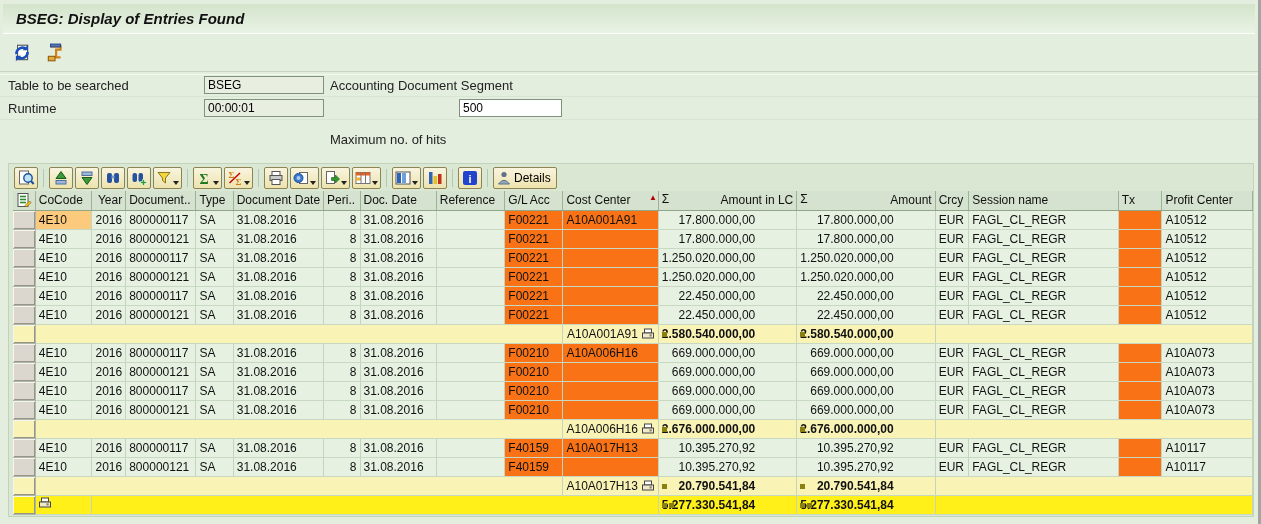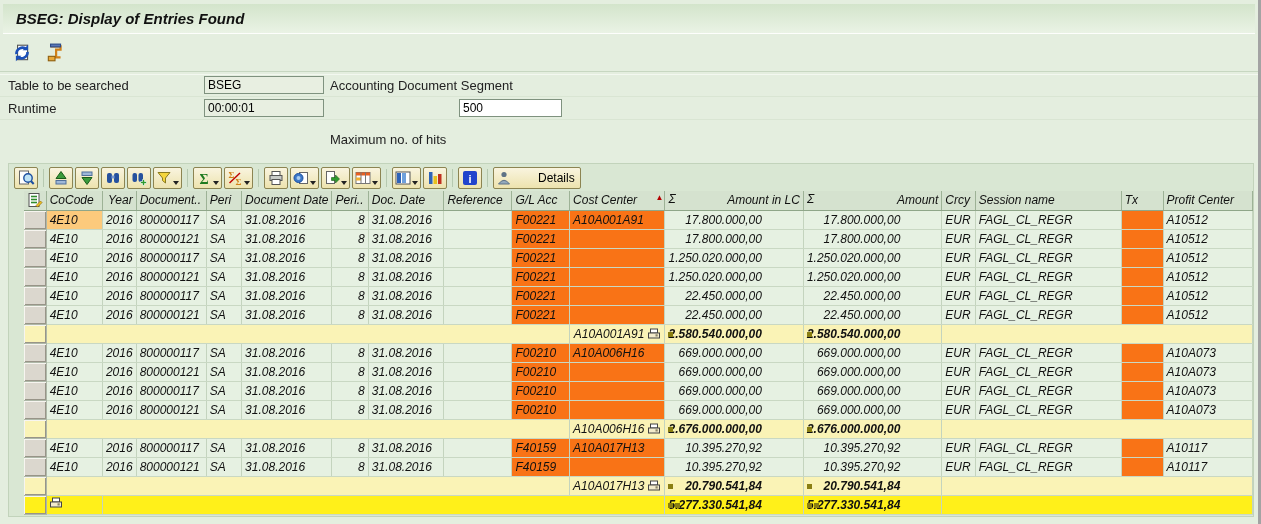--- a/index.html
+++ b/index.html
@@ -35,27 +35,27 @@
   
   .alv{position:absolute;top:163px;left:8px;width:1246px;height:354px;box-sizing:border-box;
     background:#D9E7D3;border:1px solid #C2D3BB;}
   .gridbar{height:27px;display:flex;align-items:center;padding-left:5px;gap:2px;}
   .tbtn{height:22px;min-width:24px;box-sizing:border-box;position:relative;
     background:linear-gradient(#F9F4DF,#EDE3AE);border:1px solid #8C8452;border-radius:2px;
     display:inline-flex;align-items:center;justify-content:center;padding:0 2px;}
   .tbtn.drop{padding-right:9px;}
   .tbtn.drop::after{content:"";position:absolute;right:2px;bottom:3px;
     border-left:3px solid transparent;border-right:3px solid transparent;border-top:4px solid #222;}
-  .tbtn .tlabel{font-size:12px;padding:0 3px 0 2px;margin-left:24px;}
+  .tbtn .tlabel{font-size:12px;padding:0 3px 0 2px;}
   .ticon{display:flex;align-items:center;justify-content:center;}
   .tsep{width:7px;height:20px;display:inline-block;position:relative;}
   .tsep::before{content:"";position:absolute;left:3px;top:1px;bottom:1px;width:1px;background:#B6C9B0;}
 
   
-  table{border-collapse:collapse;table-layout:fixed;margin-left:15px;font-size:12px;font-style:italic;}
+  table{border-collapse:collapse;table-layout:fixed;margin-left:4px;font-size:12px;}
   th,td{overflow:hidden;white-space:nowrap;box-sizing:border-box;}
   th{height:19px;background:#D5E2CF;border-right:1px solid #9DB296;border-bottom:1px solid #8FA689;
     font-weight:normal;text-align:left;padding:0 3px;position:relative;font-size:12px;}
   th.r{text-align:right;}
   th.corner{padding:0 2px;}
   .hsigma{position:absolute;left:3px;top:1px;font-size:12px;}
   .sortmark{position:absolute;right:1px;top:-2px;}
   .sortmark::after{content:"▲";color:#B40000;font-size:8px;}
   td{height:19px;padding:0 3px;border-right:1px solid #C4D4BE;border-bottom:1px solid #C9D8C3;background:#E6F1E2;}
   td.y{background:#f97316;}
@@ -297,21 +297,21 @@
                   <line x1="4" y1="4" x2="10" y2="4" stroke="#2E8B2E" stroke-width="1.6"></line>
                   <line x1="4" y1="7" x2="10" y2="7" stroke="#2E8B2E" stroke-width="1.6"></line>
                   <line x1="4" y1="10" x2="10" y2="10" stroke="#2E8B2E" stroke-width="1.6"></line>
                   <path d="M9 13l4.5-4.5 1.6 1.6L10.6 14.6Z" fill="#E8C020" stroke="#8F6010" stroke-width="0.6"></path>
                 </svg>
               </span>
             </th>
             <th><span>CoCode</span></th>
             <th class="r"><span>Year</span></th>
             <th><span>Document..</span></th>
-            <th><span>Peri</span></th>
+            <th><span>Type</span></th>
             <th><span>Document Date</span></th>
             <th><span>Peri..</span></th>
             <th><span>Doc. Date</span></th>
             <th><span>Reference</span></th>
             <th><span>G/L Acc</span></th>
             <th><span>Cost Center</span><span class="sortmark"></span></th>
             <th class="r"><span class="hsigma">Σ</span><span>Amount in LC</span></th>
             <th class="r"><span class="hsigma">Σ</span><span>Amount</span></th>
             <th><span>Crcy</span></th>
             <th><span>Session name</span></th>

